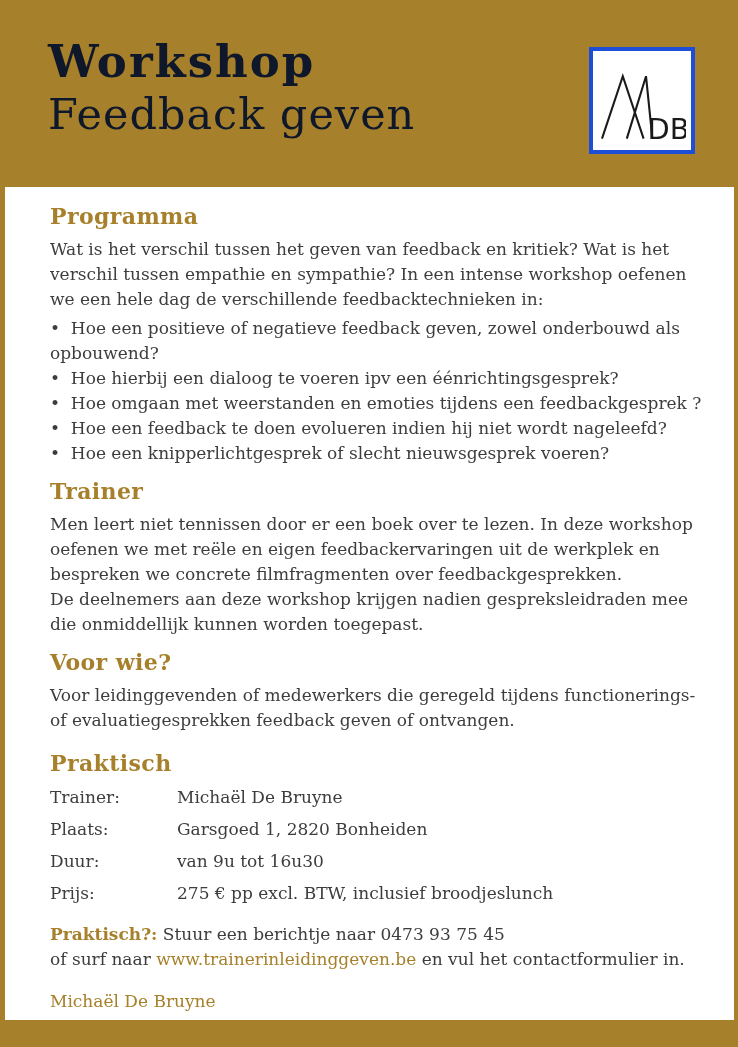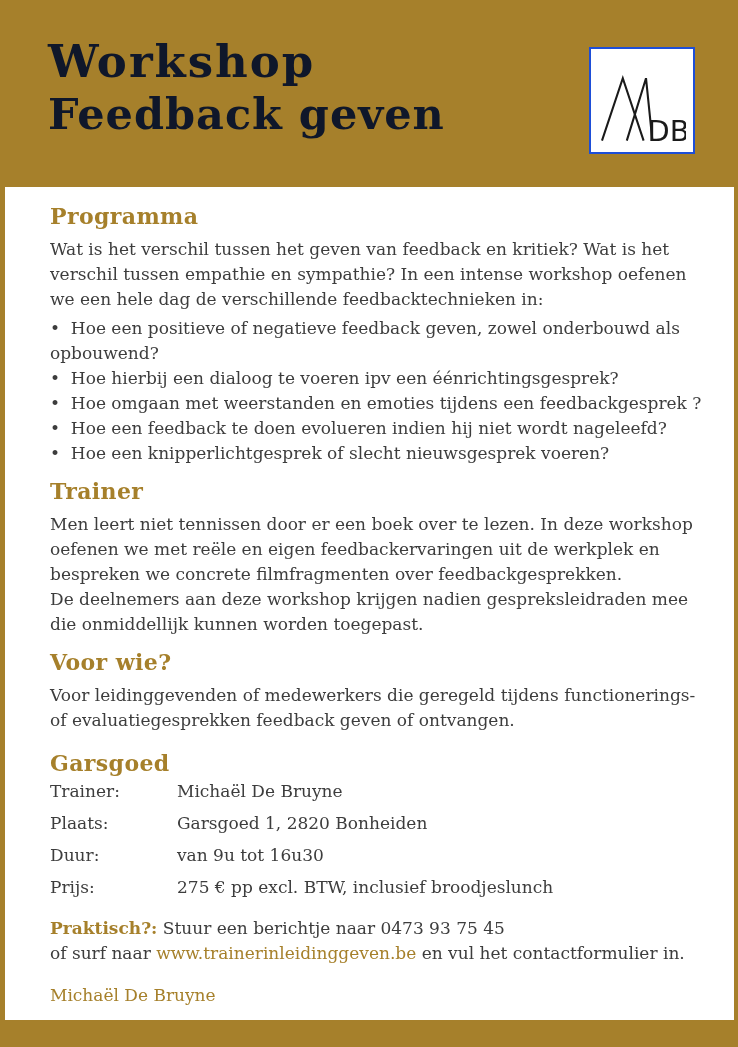--- a/index.html
+++ b/index.html
@@ -24,30 +24,30 @@
     color: #0f172a;
   }
   .title-line1 {
     font-size: 45px;
     font-weight: bold;
     letter-spacing: 2px;
     line-height: 52px;
   }
   .title-line2 {
     font-size: 43px;
-    font-weight: bold;
+    font-weight: normal;
     letter-spacing: 1px;
     line-height: 52px;
   }
   .logo-box {
     position: absolute;
     top: 47px; right: 43px;
     width: 106px; height: 107px;
     background: #ffffff;
-    border: 2px solid #1d4ed8;
+    border: 4px solid #1d4ed8;
     box-sizing: border-box;
     display: flex;
     align-items: flex-end;
     justify-content: center;
   }
   .logo-box svg { display: block; margin-bottom: 8px; }
   .logo-db-text {
     font-family: "DejaVu Sans", "Liberation Sans", sans-serif;
     font-weight: normal;
   }
@@ -74,21 +74,21 @@
   .mt-section { margin-top: 13px; }
   .mt-section-lg { margin-top: 18px; }
   .body-text {
     margin: 9px 0 0 0;
     white-space: pre-line;
   }
   .bullet-list { margin-top: 4px; }
   .bullet-item { white-space: pre-line; }
   .bullet-item::before { content: "\2022\00a0\00a0"; }
   
-  .info-table { }
+  .info-table { margin-top: 6px; }
   .info-row { display: flex; line-height: 32px; }
   .info-label { width: 127px; flex: 0 0 127px; }
   .info-value { flex: 1; }
   
   .contact-block { margin-top: 13px; }
   .gold-text { color: #A6802B; }
   .bold-text { font-weight: bold; }
   .website-link {
     color: #A6802B;
     text-decoration: none;
@@ -144,21 +144,21 @@
     <p class="body-text">Men leert niet tennissen door er een boek over te lezen. In deze workshop
 oefenen we met reële en eigen feedbackervaringen uit de werkplek en
 bespreken we concrete filmfragmenten over feedbackgesprekken.
 De deelnemers aan deze workshop krijgen nadien gespreksleidraden mee
 die onmiddellijk kunnen worden toegepast.</p>
 
     <h2 class="section-heading mt-section">Voor wie?</h2>
     <p class="body-text">Voor leidinggevenden of medewerkers die geregeld tijdens functionerings-
 of evaluatiegesprekken feedback geven of ontvangen.</p>
 
-    <h2 class="section-heading mt-section-lg">Garsgoed</h2>
+    <h2 class="section-heading mt-section-lg">Praktisch</h2>
     <div class="info-table">
       <div class="info-row">
         <div class="info-label">Trainer:</div>
         <div class="info-value">Michaël De Bruyne</div>
       </div>
       <div class="info-row">
         <div class="info-label">Plaats:</div>
         <div class="info-value">Garsgoed 1, 2820 Bonheiden</div>
       </div>
       <div class="info-row">

